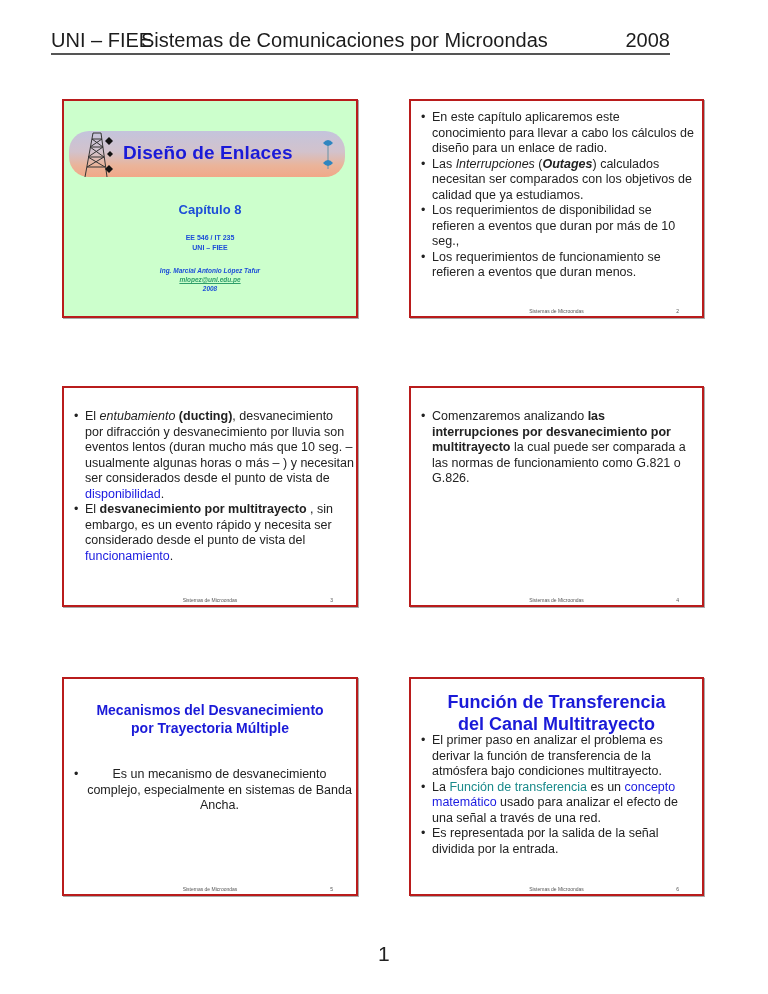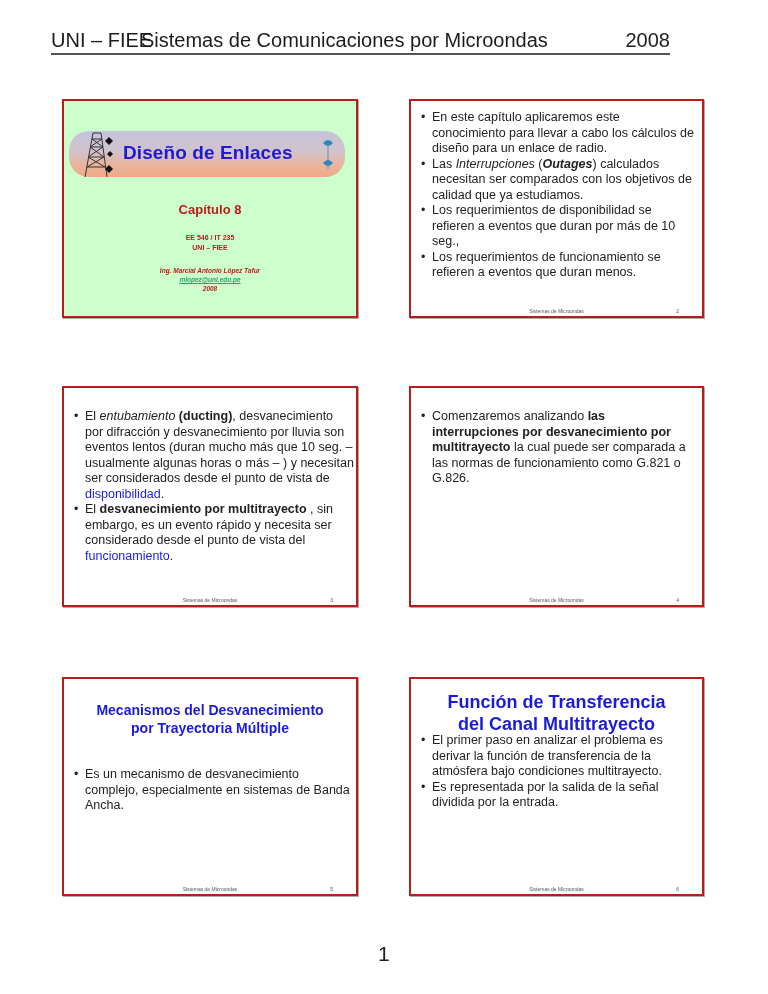--- a/index.html
+++ b/index.html
@@ -21,35 +21,35 @@
   .s5 { left:62px;  top:677px; width:296px; height:219px; }
   .s6 { left:409px; top:677px; width:295px; height:219px; }
 
   .banner { position:absolute; left:5px; top:30px; width:276px; height:46px;
             background:linear-gradient(#c4c4dc 0%, #d2c2cc 45%, #eab49a 75%, #f1a888 100%);border-radius:20px; }
   .banner-title { position:absolute; left:54px; top:11px; font-size:19px; font-weight:bold;
                   color:#1a1ad8; letter-spacing:0.1px; }
   .tower { position:absolute; left:8px; top:0; width:44px; height:46px; }
   .antenna { position:absolute; right:10px; top:6px; width:14px; height:36px; }
 
-  .cap { position:absolute; left:0; width:100%; text-align:center; color:#b91c1c; font-weight:bold; }
+  .cap { position:absolute; left:0; width:100%; text-align:center; color:#1d4ed8; font-weight:bold; }
   .cap-title { top:101px; font-size:13px; }
   .cap-course { top:133px; font-size:7px; }
   .cap-uni { top:143px; font-size:7px; }
   .cap-author { top:166px; font-size:6.5px; font-style:italic; }
   .cap-email { top:175px; font-size:6.5px; font-style:italic; color:#2e9e6a; text-decoration:underline; }
   .cap-year { top:184px; font-size:6.5px; font-style:italic; }
 
   .bullets { position:absolute; margin:0; padding:0; list-style:none; font-size:12.5px; line-height:15.5px; color:#222; }
   .bullets li { position:relative; padding-left:11px; }
   .bullets li::before { content:"•"; position:absolute; left:0; top:0; }
   .s2 .bullets { left:10px; top:9px; width:275px; }
   .s3 .bullets { left:10px; top:21px; width:280px; }
   .s4 .bullets { left:10px; top:21px; width:272px; }
-  .s5 .bullets { left:10px; top:88px; width:280px; }
+  .s5 .bullets { left:10px; top:88px; width:280px;text-align:center; }
   .s6 .bullets { left:10px; top:54px; width:280px; }
 
   .blue { color:#1a1ae0; }
   .teal { color:#1a8a8a; }
   .b { font-weight:bold; }
   .i { font-style:italic; }
 
   .slide-title { position:absolute; left:0; width:100%; text-align:center; font-weight:bold; color:#1a1ad8; }
   .s5 .slide-title { top:22px; font-size:14px; line-height:18px; }
   .s6 .slide-title { top:12px; font-size:18px; line-height:22px; }
@@ -145,20 +145,21 @@
   </div>
 </div>
 
 <div class="slide s6">
   <div class="slide-title">
     <div>Función de Transferencia</div>
     <div>del Canal Multitrayecto</div>
   </div>
   <ul class="bullets">
       <li><span>El primer paso en analizar el problema es derivar la función de transferencia de la atmósfera bajo condiciones multitrayecto.</span></li>
+      <li><span>La </span><span class="teal">Función de transferencia</span><span> es un </span><span class="blue">concepto matemático</span><span> usado para analizar el efecto de una señal a través de una red.</span></li>
       <li><span>Es representada por la salida de la señal dividida por la entrada.</span></li>
     </ul>
   <div class="footer">
     <span class="footer-text">Sistemas de Microondas</span>
     <span class="footer-num">6</span>
   </div>
 </div>
 
 <div class="page-number">1</div>
 

